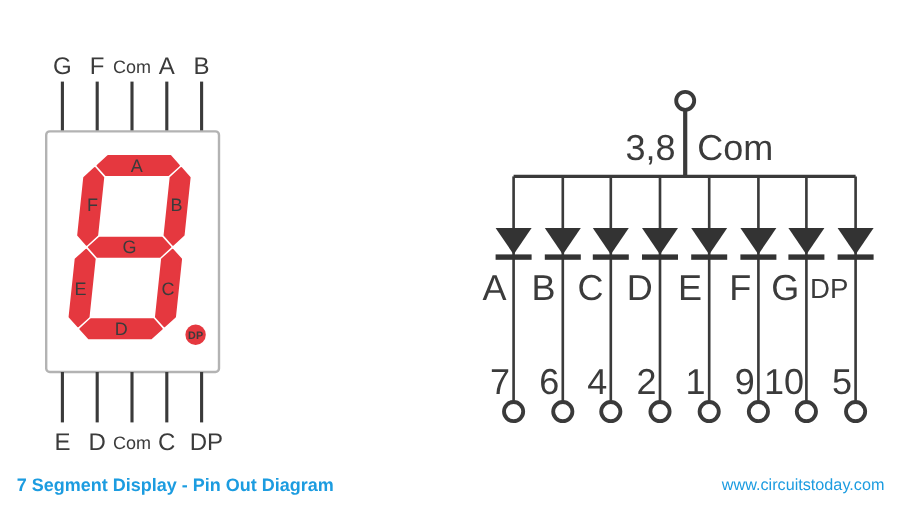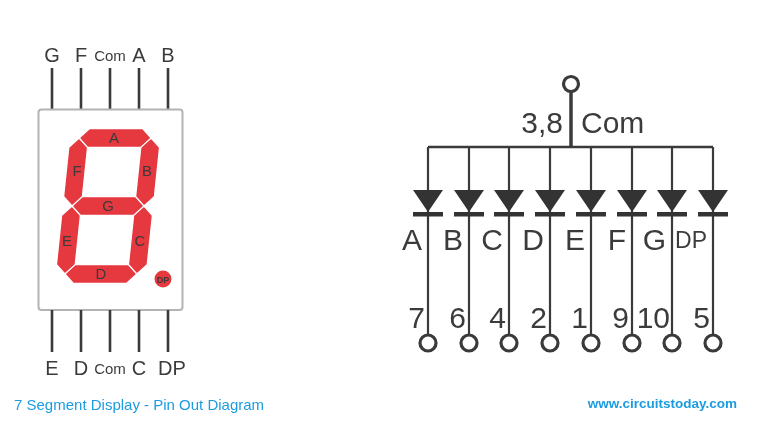--- a/index.html
+++ b/index.html
@@ -41,29 +41,29 @@
     stroke-width: 1.5;
     stroke-linejoin: round;
   }
   .diode { fill: #333333; }
   .footer-title {
     position: absolute;
     left: 14px;
     top: 396px;
     color: #1c9ce0;
     font-size: 15px;
-    font-weight: normal;
+    font-weight: bold;
   }
   .footer-site {
     position: absolute;
     right: 31px;
     top: 396px;
     color: #1c9ce0;
     font-size: 13.5px;
-    font-weight: bold;
+    font-weight: normal;
   }
 </style>
 </head>
 <body>
 
 <div class="stage">
 
   <svg width="768" height="429" viewBox="0 0 768 429">
 
     <g>

